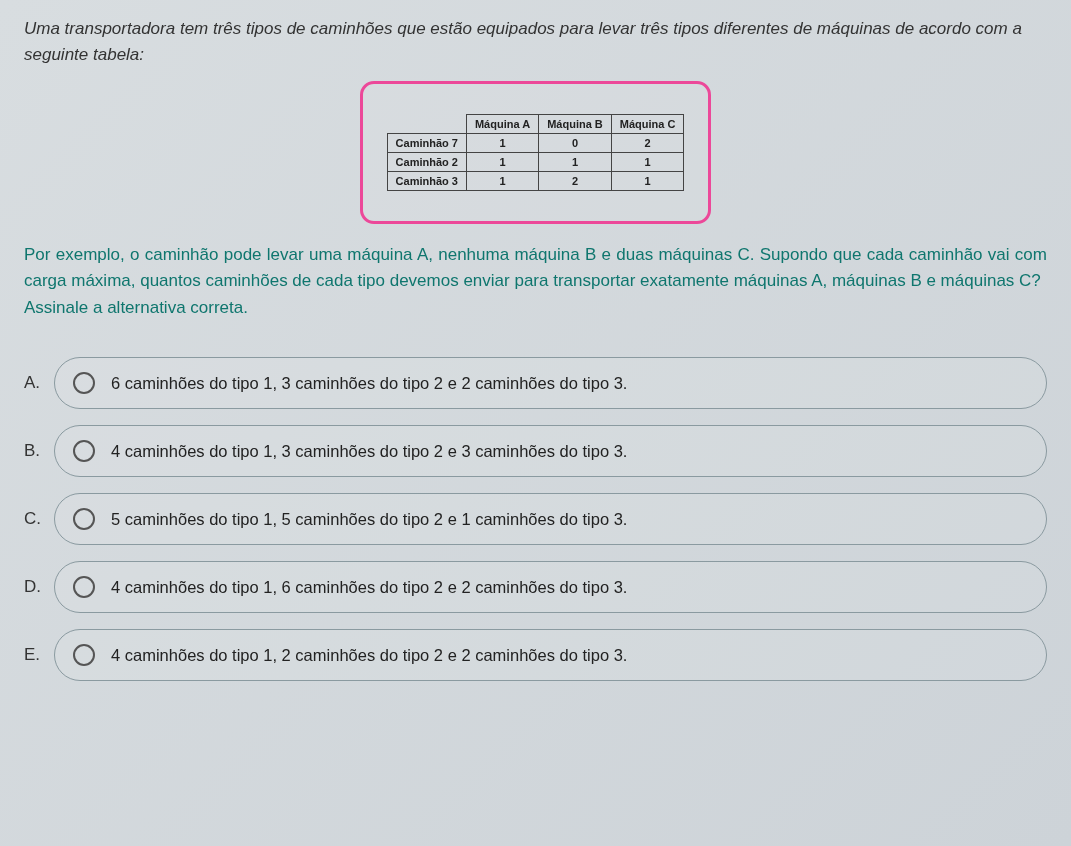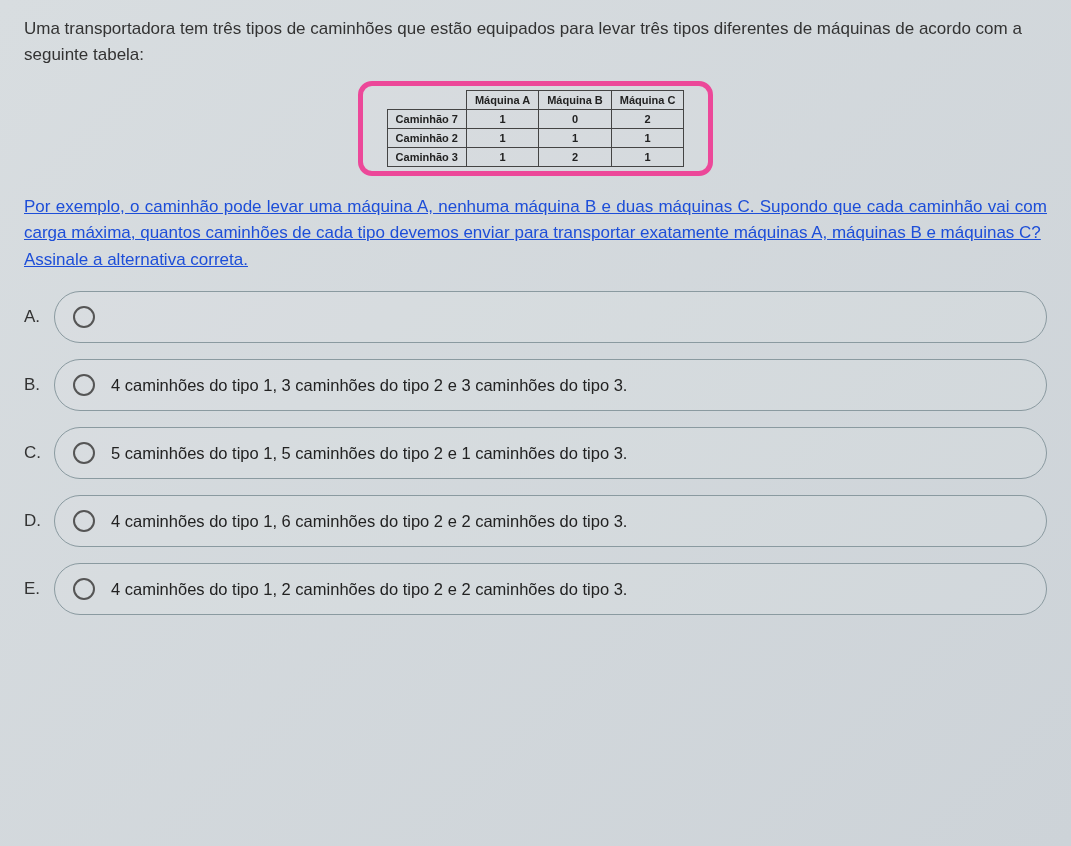--- a/index.html
+++ b/index.html
@@ -10,51 +10,51 @@
     height: 846px;
     padding: 16px 24px;
     color: #2a2a2a;
     overflow: hidden;
   }
   .question-text {
     font-size: 17px;
     line-height: 1.5;
     color: #333;
     margin-bottom: 14px;
+    font-style: italic;
   }
   .table-wrap {
     display: flex;
     justify-content: center;
     margin: 10px 0 18px 0;
   }
   .table-card {
-    border: 5px solid #ec4899;
+    border: 3px solid #ec4899;
     border-radius: 14px;
-    padding: 4px 24px;
+    padding: 30px 24px;
     background: rgba(255,255,255,0.05);
   }
   table {
     border-collapse: collapse;
     font-size: 11px;
     font-weight: bold;
     color: #222;
   }
   th, td {
     border: 1px solid #444;
     padding: 3px 8px;
     text-align: center;
   }
   th.empty { border: none; background: transparent; }
   .below-text {
     font-size: 17px;
     line-height: 1.55;
-    color: #1d4ed8;
-    margin-bottom: 18px;
+    color: #0f766e;
+    margin-bottom: 36px;
     text-align: justify;
-    text-decoration: underline;
   }
   .options { display: flex; flex-direction: column; gap: 16px; }
   .option-row {
     display: flex;
     align-items: center;
     gap: 10px;
   }
   .opt-letter {
     font-size: 17px;
     color: #333;
@@ -127,20 +127,21 @@
   <span>Por exemplo, o caminhão pode levar uma máquina A, nenhuma máquina B e duas máquinas C. Supondo que cada caminhão vai com carga máxima, quantos caminhões de cada tipo devemos enviar para transportar exatamente máquinas A, máquinas B e máquinas C?</span><br>
   <span>Assinale a alternativa correta.</span>
 </div>
 
 <div class="options">
 
   <div class="option-row">
     <div class="opt-letter">A.</div>
     <div class="opt-pill">
       <div class="radio"></div>
+      <div class="opt-text">6 caminhões do tipo 1, 3 caminhões do tipo 2 e 2 caminhões do tipo 3.</div>
     </div>
   </div>
 
   <div class="option-row">
     <div class="opt-letter">B.</div>
     <div class="opt-pill">
       <div class="radio"></div>
       <div class="opt-text">4 caminhões do tipo 1, 3 caminhões do tipo 2 e 3 caminhões do tipo 3.</div>
     </div>
   </div>

